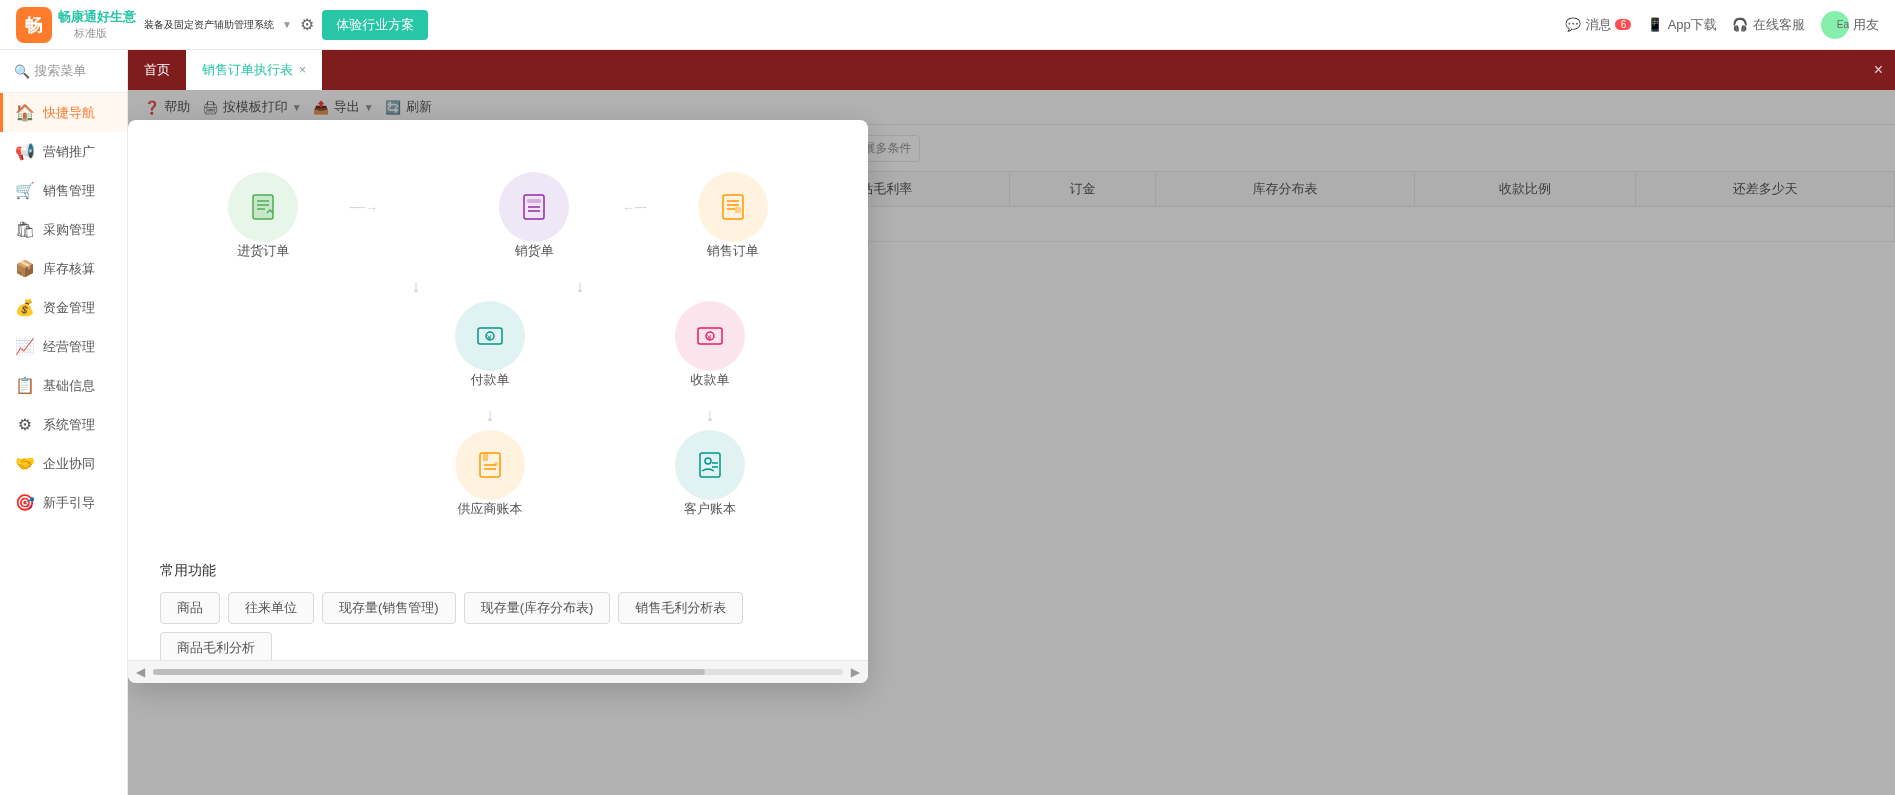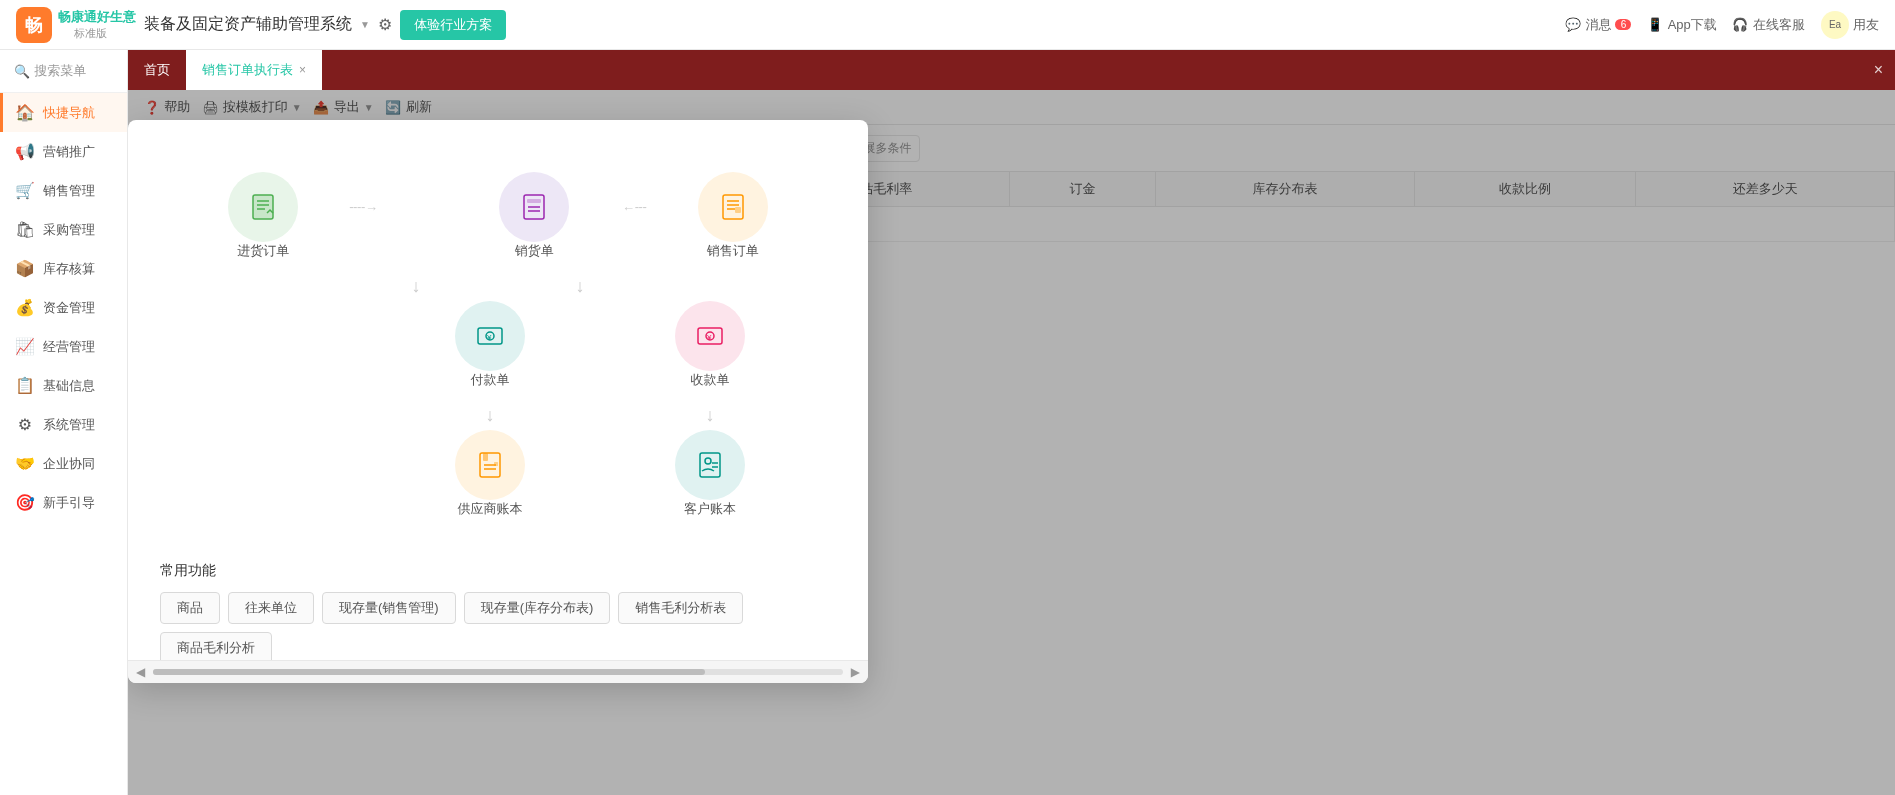--- a/index.html
+++ b/index.html
@@ -13,28 +13,28 @@
     .content-area { flex: 1; display: flex; flex-direction: column; overflow: hidden; }
     .tab-bar { display: flex; align-items: center; background: #7f1d1d; height: 40px; padding: 0; }
     .main-content { flex: 1; background: #f5f5f5; position: relative; overflow: hidden; }
 
     
     .top-bar-left { display: flex; align-items: center; gap: 8px; }
     .logo-area { display: flex; align-items: center; gap: 6px; width: 128px; }
     .logo-icon { width: 36px; height: 36px; background: #ff7b2c; border-radius: 8px; display: flex; align-items: center; justify-content: center; color: white; font-size: 18px; font-weight: bold; }
     .logo-text { font-size: 11px; color: #333; line-height: 1.3; }
     .logo-text .line1 { color: #26c6a6; font-weight: bold; font-size: 13px; }
-    .system-name { font-size: 16px; color: #333; font-weight: 500; }
+    .system-name { font-size: 10px; color: #333; font-weight: 500; }
     .top-bar-actions { margin-left: auto; display: flex; align-items: center; gap: 16px; }
     .top-bar-btn { display: flex; align-items: center; gap: 4px; color: #666; cursor: pointer; font-size: 13px; }
     .badge { background: #ff4d4f; color: white; border-radius: 10px; padding: 0 5px; font-size: 10px; min-width: 16px; text-align: center; }
     .dropdown-arrow { font-size: 10px; color: #999; }
     .experience-btn { background: #26c6a6; color: white; border: none; padding: 6px 14px; border-radius: 4px; cursor: pointer; font-size: 13px; }
     .gear-icon { color: #666; cursor: pointer; font-size: 16px; }
-    .avatar { width: 28px; height: 28px; background: #fef9c3; border-radius: 50%; display: flex; align-items: center; justify-content: center; font-size: 11px; color: #666; }
+    .avatar { width: 28px; height: 28px; background: #86efac; border-radius: 50%; display: flex; align-items: center; justify-content: flex-end; font-size: 11px; color: #666; }
 
     
     .sidebar-search { padding: 8px; border-bottom: 1px solid #f0f0f0; }
     .sidebar-search-inner { display: flex; align-items: center; gap: 4px; color: #999; font-size: 13px; cursor: pointer; padding: 4px 6px; }
     .sidebar-item { display: flex; align-items: center; gap: 8px; padding: 10px 12px; cursor: pointer; color: #555; font-size: 13px; border-left: 3px solid transparent; }
     .sidebar-item.active { background: #fff7f0; color: #ff7b2c; border-left-color: #ff7b2c; }
     .sidebar-item .icon { font-size: 16px; width: 20px; text-align: center; }
 
     
     .tab { display: flex; align-items: center; padding: 0 16px; height: 40px; background: rgba(255,255,255,0.2); color: white; cursor: pointer; font-size: 13px; gap: 6px; }

